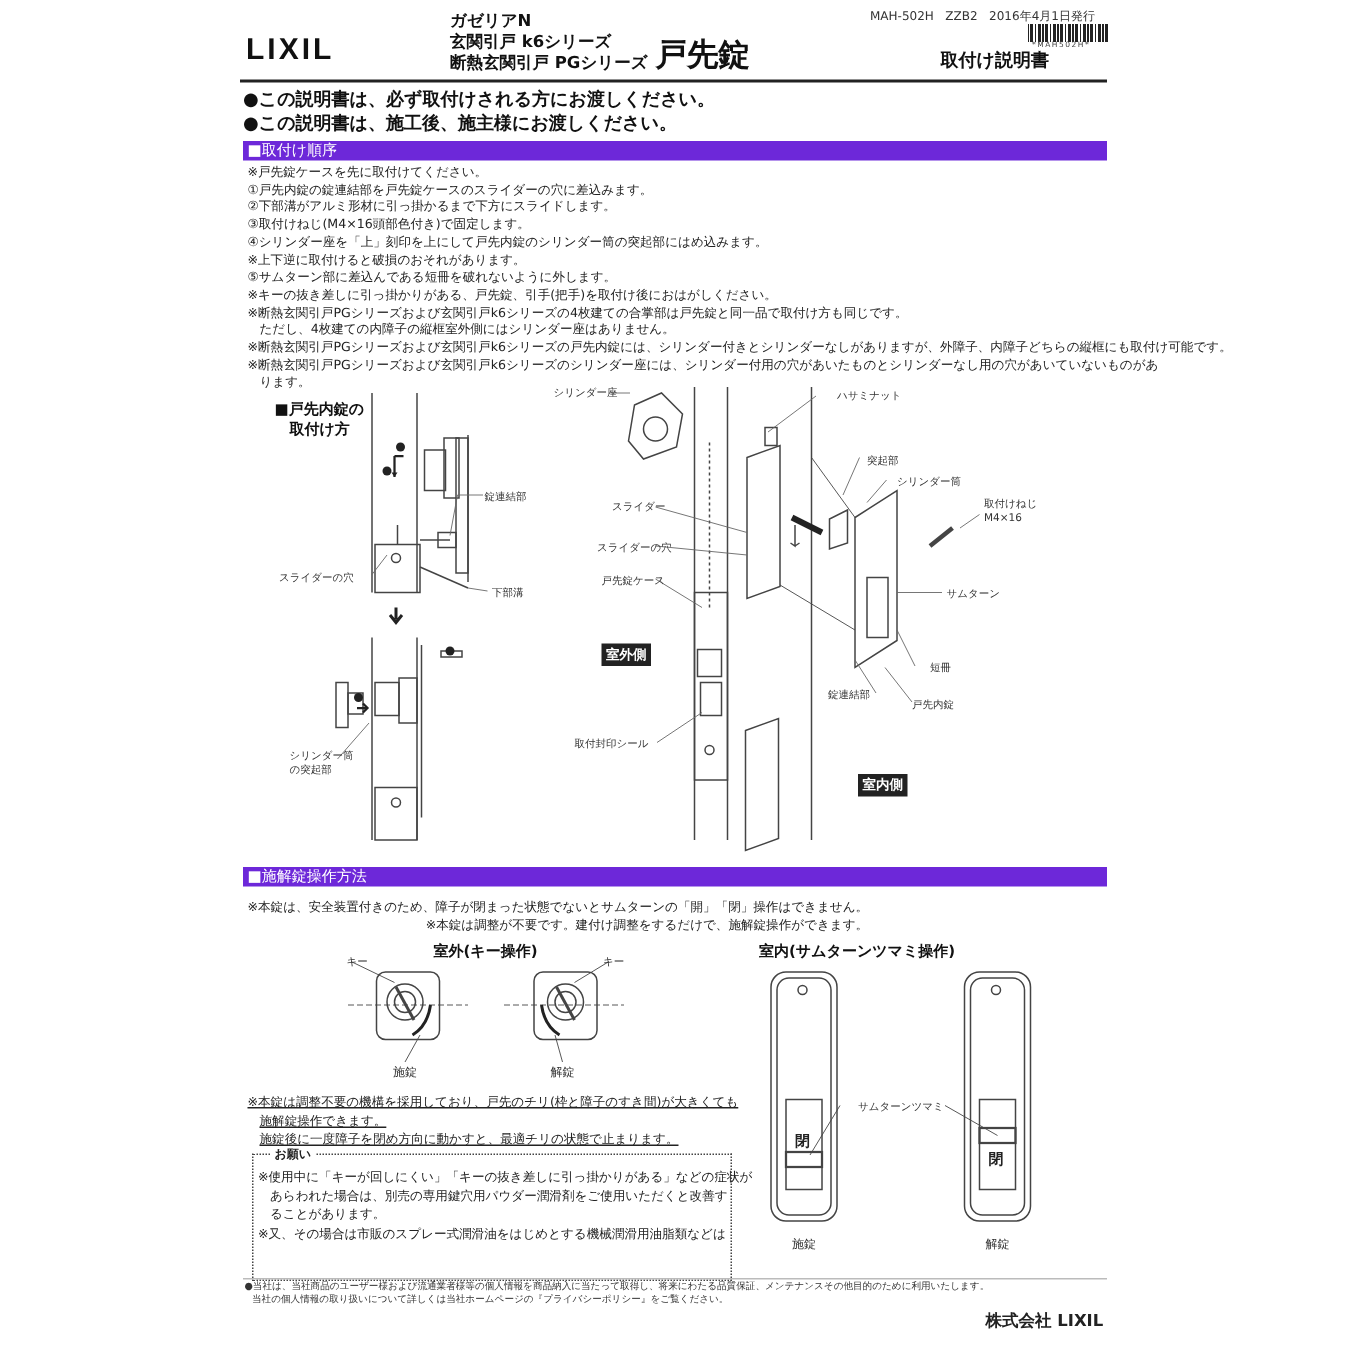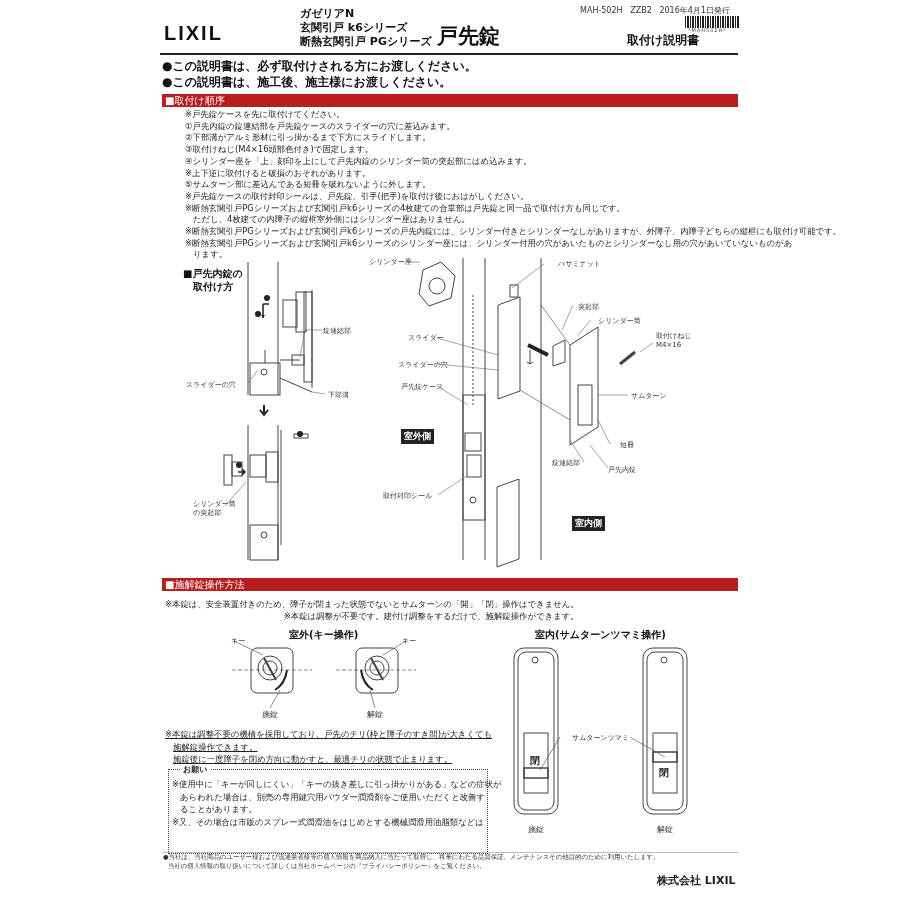--- a/index.html
+++ b/index.html
@@ -7,23 +7,23 @@
   .abs{position:absolute;}
   .logo{left:164px;top:22px;font-family:"Liberation Sans",sans-serif;font-weight:bold;font-size:20px;letter-spacing:2px;color:#111;}
   .title-lines{left:300px;top:7px;font-weight:bold;font-size:11px;line-height:14px;color:#111;}
   .title-big{left:437px;top:22px;font-weight:bold;font-size:21px;color:#111;}
   .docmeta{left:580px;top:5px;font-size:8px;color:#333;white-space:nowrap;}
   .barcode{left:685px;top:16px;width:54px;height:12px;background:repeating-linear-gradient(90deg,#222 0 1px,#fff 1px 2px,#222 2px 4px,#fff 4px 5px);}
   .barcode-text{left:688px;top:27px;font-size:5px;letter-spacing:1px;color:#444;}
   .manual-title{left:627px;top:32px;font-weight:bold;font-size:12px;color:#111;}
   .rule{left:160px;top:53px;width:578px;height:2px;background:#222;}
   .notice{left:162px;font-size:12px;font-weight:bold;color:#111;white-space:nowrap;}
-  .section-bar{left:162px;width:576px;height:13px;background:#b91c1c;color:#fff;font-size:10px;line-height:13px;padding-left:3px;box-sizing:border-box;}
+  .section-bar{left:162px;width:576px;height:13px;background:#6d28d9;color:#fff;font-size:10px;line-height:13px;padding-left:3px;box-sizing:border-box;}
   .steps{left:165px;top:109px;font-size:8.4px;line-height:11.7px;color:#222;width:575px;}
-  .steps div{white-space:nowrap;margin-left:20px;}
+  .steps div{white-space:nowrap;}
   .steps .ind{padding-left:8px;}
   .lbl{font-size:7px;color:#333;white-space:nowrap;}
   .dark-lbl{background:#222;color:#fff;font-size:9px;font-weight:bold;padding:1px 3px;}
   .subhead{font-size:10px;font-weight:bold;color:#111;line-height:13px;}
   .ops{left:165px;top:598px;font-size:8.4px;line-height:12px;text-align:right;}
   .ops div{white-space:nowrap;}
   .note2{left:165px;top:728px;font-size:8.4px;line-height:12.5px;}
   .note2 div{white-space:nowrap;text-decoration:underline;}
   .req{left:168px;top:769px;width:318px;height:83px;border:1px dotted #444;}
   .req-title{left:180px;top:764px;font-size:8px;font-weight:bold;background:#fff;padding:0 3px;}
@@ -60,21 +60,21 @@
 
 <div class="abs section-bar" style="top:94px">■取付け順序</div>
 <div class="abs steps">
   <div>※戸先錠ケースを先に取付けてください。</div>
   <div>①戸先内錠の錠連結部を戸先錠ケースのスライダーの穴に差込みます。</div>
   <div>②下部溝がアルミ形材に引っ掛かるまで下方にスライドします。</div>
   <div>③取付けねじ(M4×16頭部色付き)で固定します。</div>
   <div>④シリンダー座を「上」刻印を上にして戸先内錠のシリンダー筒の突起部にはめ込みます。</div>
   <div>※上下逆に取付けると破損のおそれがあります。</div>
   <div>⑤サムターン部に差込んである短冊を破れないように外します。</div>
-  <div>※戸先錠ケースの取付封印シールは、戸先錠、引手(把手)を取付け後におはがしください。</div>
+  <div>※キーの抜き差しに引っ掛かりがある、戸先錠、引手(把手)を取付け後におはがしください。</div>
   <div>※断熱玄関引戸PGシリーズおよび玄関引戸k6シリーズの4枚建ての合掌部は戸先錠と同一品で取付け方も同じです。</div>
   <div class="ind">ただし、4枚建ての内障子の縦框室外側にはシリンダー座はありません。</div>
   <div>※断熱玄関引戸PGシリーズおよび玄関引戸k6シリーズの戸先内錠には、シリンダー付きとシリンダーなしがありますが、外障子、内障子どちらの縦框にも取付け可能です。</div>
   <div>※断熱玄関引戸PGシリーズおよび玄関引戸k6シリーズのシリンダー座には、シリンダー付用の穴があいたものとシリンダーなし用の穴があいていないものがあ</div>
   <div class="ind">ります。</div>
 </div>
 
 <div class="abs subhead" style="left:183px;top:267px;">
   <div>■戸先内錠の</div>
   <div style="padding-left:10px">取付け方</div>
@@ -202,21 +202,21 @@
 <div class="abs dark-lbl" style="left:401px;top:429px">室外側</div>
 <div class="abs dark-lbl" style="left:572px;top:516px">室内側</div>
 
 <div class="abs section-bar" style="top:578px">■施解錠操作方法</div>
 <div class="abs ops">
   <div>※本錠は、安全装置付きのため、障子が閉まった状態でないとサムターンの「開」「閉」操作はできません。</div>
   <div>※本錠は調整が不要です。建付け調整をするだけで、施解錠操作ができます。</div>
 </div>
 
 <div class="abs subhead" style="left:289px;top:628px">室外(キー操作)</div>
-<div class="abs subhead" style="left:535px;top:628px">室内(サムターンツマミ操作)</div>
+<div class="abs subhead" style="left:506px;top:628px">室内(サムターンツマミ操作)</div>
 
 <svg style="left:0;top:0" width="900" height="900">
   <g stroke="#444" fill="none" stroke-width="1">
     <rect x="251" y="648" width="42" height="45" rx="6"></rect>
     <circle cx="270" cy="668" r="12"></circle>
     <circle cx="270" cy="668" r="7"></circle>
     <line x1="264" y1="658" x2="276" y2="680" stroke-width="2"></line>
     <rect x="356" y="648" width="42" height="45" rx="6"></rect>
     <circle cx="377" cy="668" r="12"></circle>
     <circle cx="377" cy="668" r="7"></circle>

